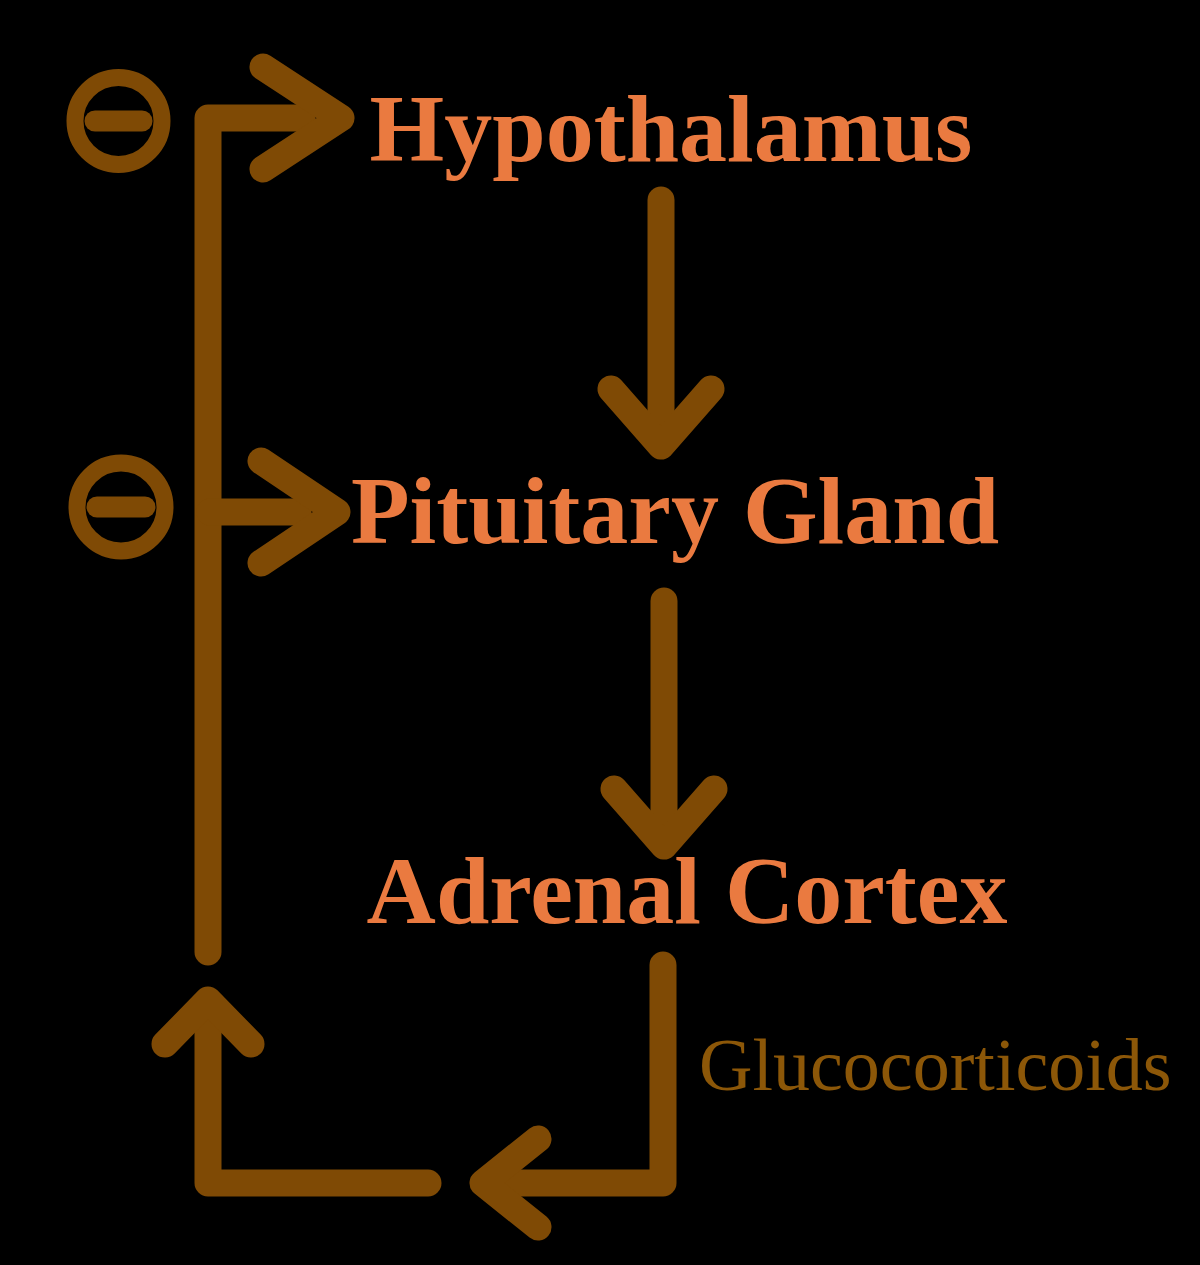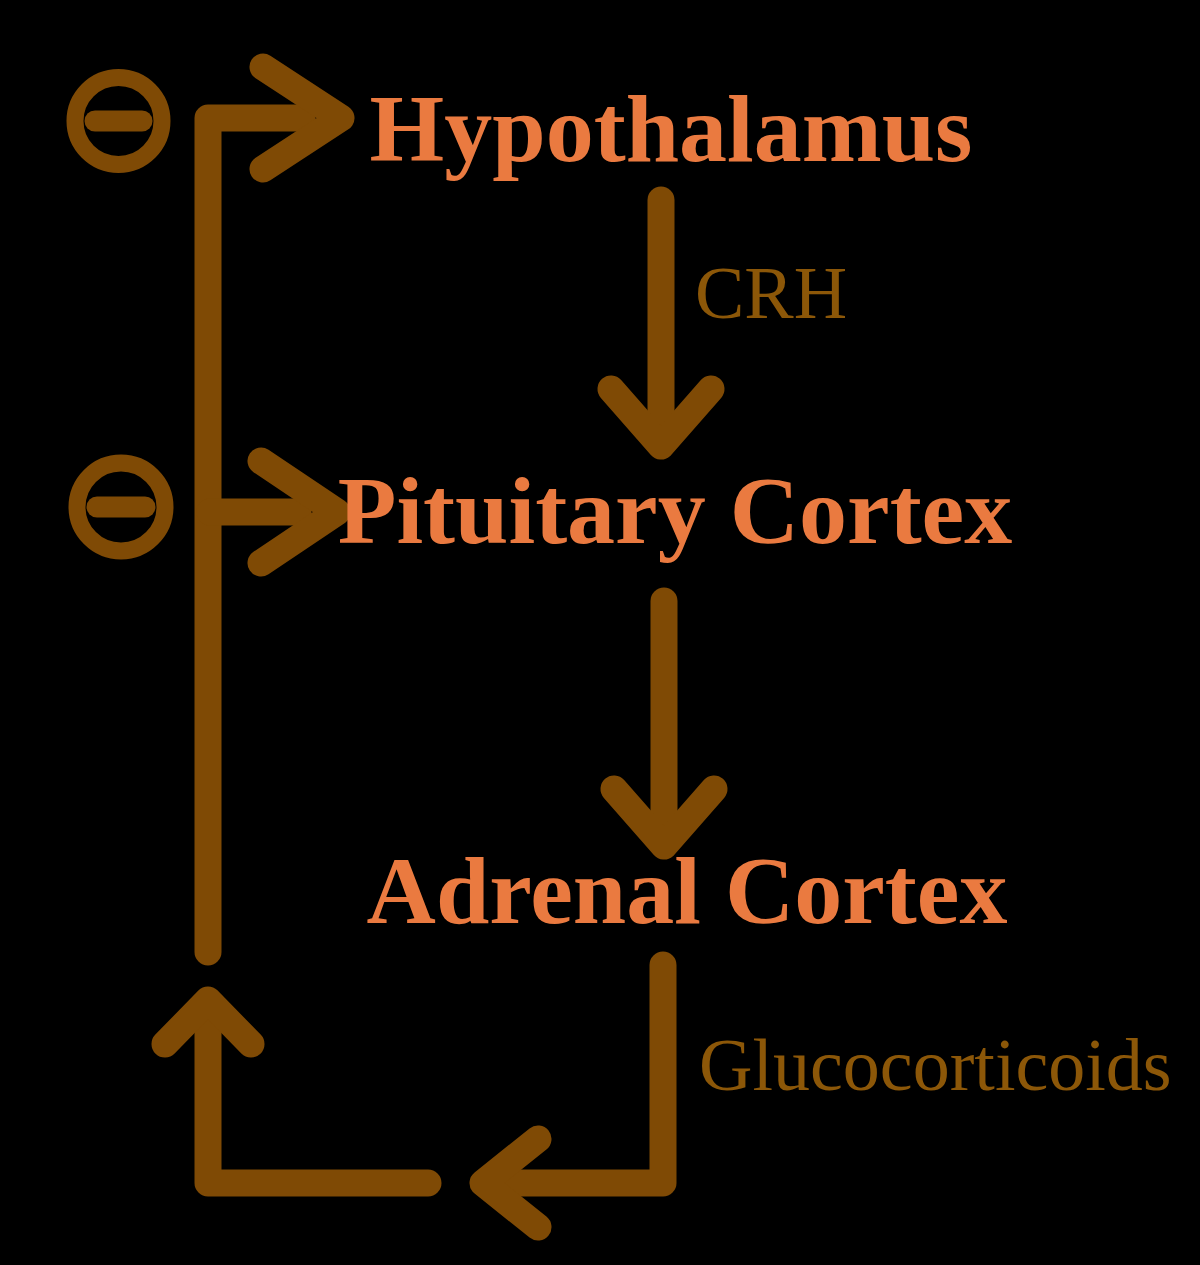--- a/index.html
+++ b/index.html
@@ -71,19 +71,18 @@
       <circle cx="118.5" cy="121" r="43.5" stroke-width="17"></circle>
       <path d="M 95 121 L 142 121" stroke-width="21"></path>
     </g>
     <g>
       <circle cx="121" cy="507" r="44" stroke-width="17"></circle>
       <path d="M 97 507 L 145 507" stroke-width="21"></path>
     </g>
   </svg>
 
   <div class="node-label" id="label-hypothalamus">Hypothalamus</div>
-  <div class="node-label" id="label-pituitary">Pituitary Cortex</div>
+  <div class="node-label" id="label-pituitary">Pituitary Gland</div>
   <div class="node-label" id="label-adrenal">Adrenal Cortex</div>
 
-  <div class="hormone-label" id="label-crh">CRH</div>
   <div class="hormone-label" id="label-gluco">Glucocorticoids</div>
 
 </div>
 
 </body></html>

